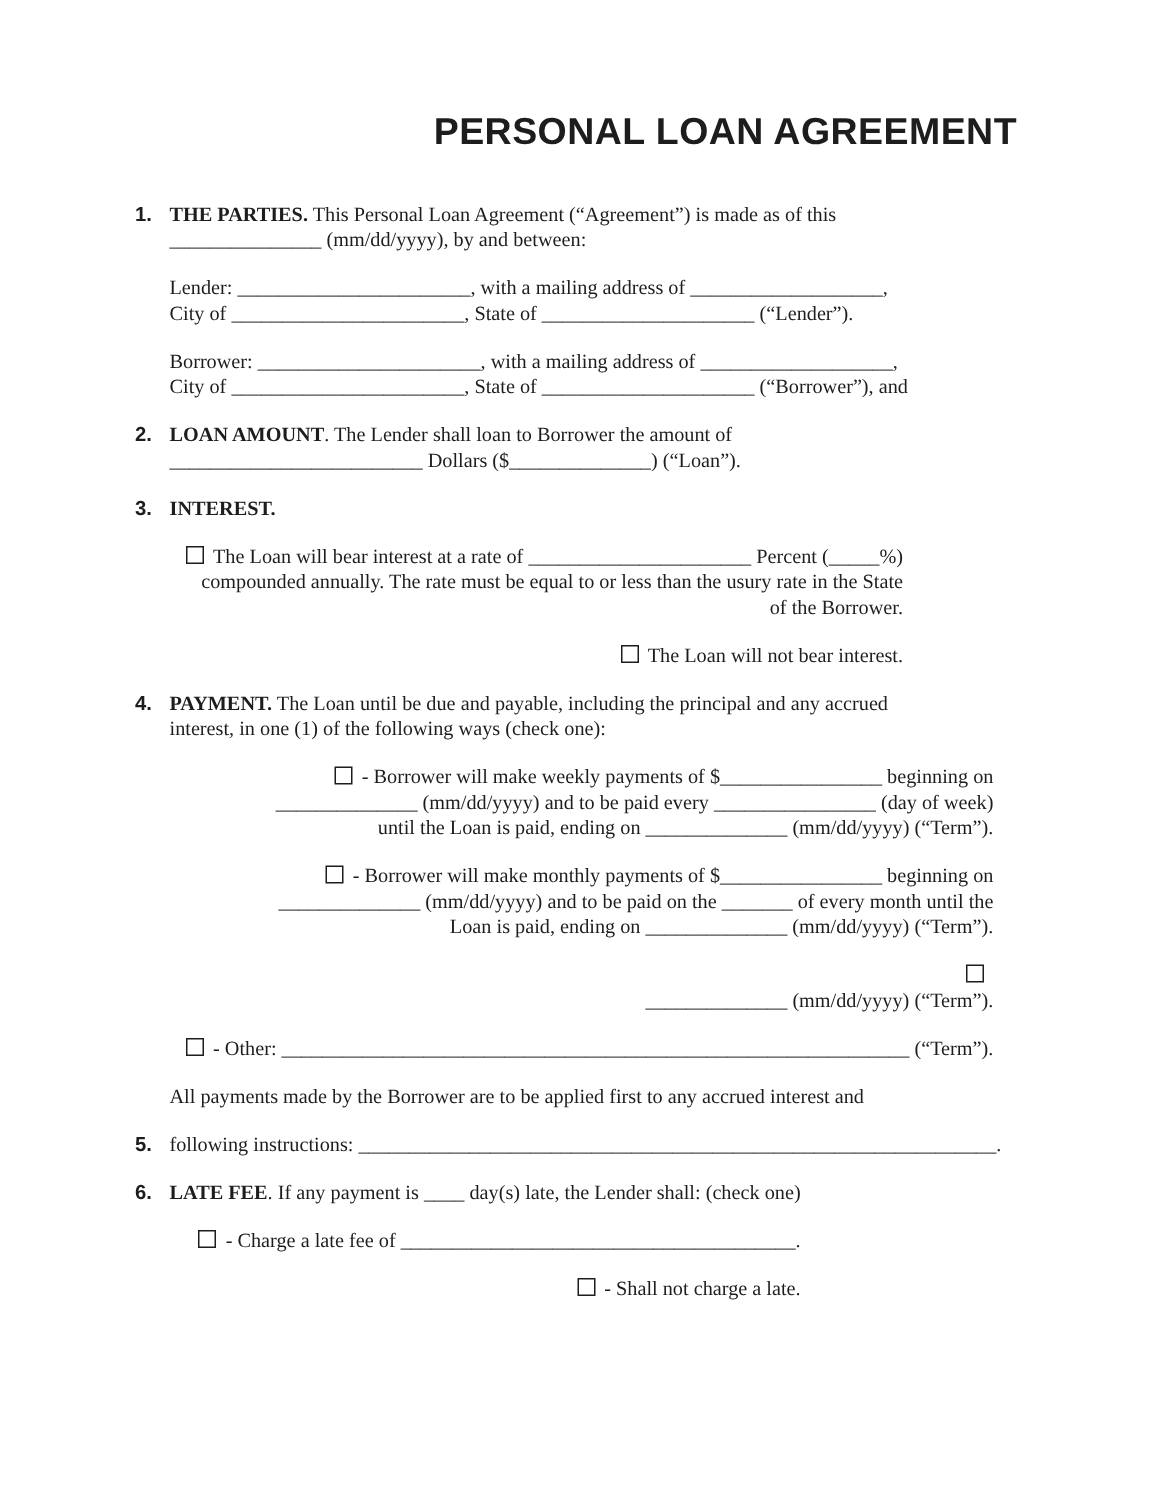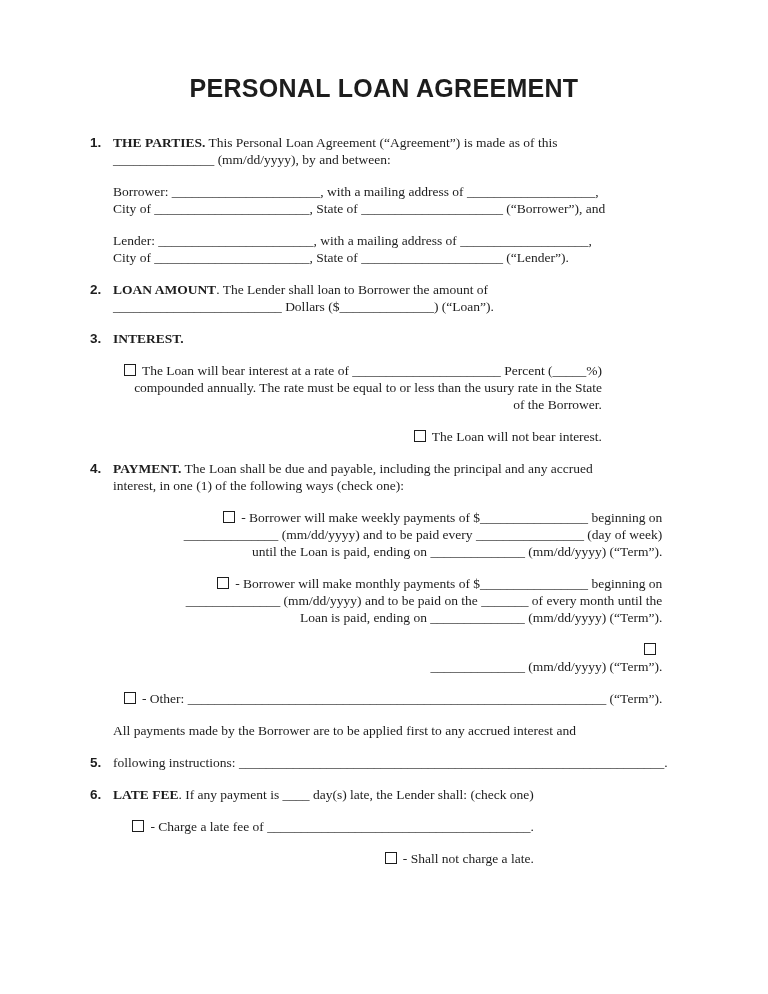--- a/index.html
+++ b/index.html
@@ -5,21 +5,21 @@
   html,body { margin:0; padding:0; background:#ffffff; }
   .page {
     width:768px; height:994px; box-sizing:border-box;
     background:#ffffff; color:#1d1d1d;
     font-family:"Liberation Sans", sans-serif;
     font-size:13.5px; line-height:17px;
     padding:73px 0 0 90px; overflow:hidden;
   }
   .title {
     width:588px; margin:0 0 30px 0;
-    text-align:center; font-size:25px; line-height:31px;
+    text-align:right; font-size:25px; line-height:31px;
     font-weight:700; letter-spacing:0.3px;
   }
   .sec { display:flex; }
   .num { width:23px; flex:none; font-weight:700; }
   .body { flex:none; }
   .para { margin-bottom:15px; }
   .line { white-space:nowrap;font-family:Liberation Serif, serif; }
   .hd { font-weight:700; }
   .opt { margin-left:11px;text-align:right; }
   .cb {
@@ -36,26 +36,26 @@
   <h1 class="title">PERSONAL LOAN AGREEMENT</h1>
 
   <div class="sec">
     <div class="num">1.</div>
     <div class="body">
       <div class="para">
         <div class="line"><span class="hd">THE PARTIES.</span><span> This Personal Loan Agreement (“Agreement”) is made as of this</span></div>
         <div class="line">_______________ (mm/dd/yyyy), by and between:</div>
       </div>
       <div class="para">
+        <div class="line">Lender: _______________________, with a mailing address of ___________________,</div>
+        <div class="line">City of _______________________, State of _____________________ (“Lender”).</div>
+      </div>
+      <div class="para">
         <div class="line">Borrower: ______________________, with a mailing address of ___________________,</div>
         <div class="line">City of _______________________, State of _____________________ (“Borrower”), and</div>
-      </div>
-      <div class="para">
-        <div class="line">Lender: _______________________, with a mailing address of ___________________,</div>
-        <div class="line">City of _______________________, State of _____________________ (“Lender”).</div>
       </div>
     </div>
   </div>
 
   <div class="sec">
     <div class="num">2.</div>
     <div class="body">
       <div class="para">
         <div class="line"><span class="hd">LOAN AMOUNT</span><span>. The Lender shall loan to Borrower the amount of</span></div>
         <div class="line">_________________________ Dollars ($______________) (“Loan”).</div>
@@ -77,21 +77,21 @@
       <div class="para opt">
         <div class="line"><span class="cb"></span><span>The Loan will not bear interest.</span></div>
       </div>
     </div>
   </div>
 
   <div class="sec">
     <div class="num">4.</div>
     <div class="body">
       <div class="para">
-        <div class="line"><span class="hd">PAYMENT.</span><span> The Loan shall be due and payable, including the principal and any accrued</span></div>
+        <div class="line"><span class="hd">PAYMENT.</span><span> The Loan until be due and payable, including the principal and any accrued</span></div>
         <div class="line">interest, in one (1) of the following ways (check one):</div>
       </div>
       <div class="para opt">
         <div class="line"><span class="cb"></span><span>- Borrower will make weekly payments of $________________ beginning on</span></div>
         <div class="line">______________ (mm/dd/yyyy) and to be paid every ________________ (day of week)</div>
         <div class="line">until the Loan is paid, ending on ______________ (mm/dd/yyyy) (“Term”).</div>
       </div>
       <div class="para opt">
         <div class="line"><span class="cb"></span><span>- Borrower will make monthly payments of $________________ beginning on</span></div>
         <div class="line">______________ (mm/dd/yyyy) and to be paid on the _______ of every month until the</div>

